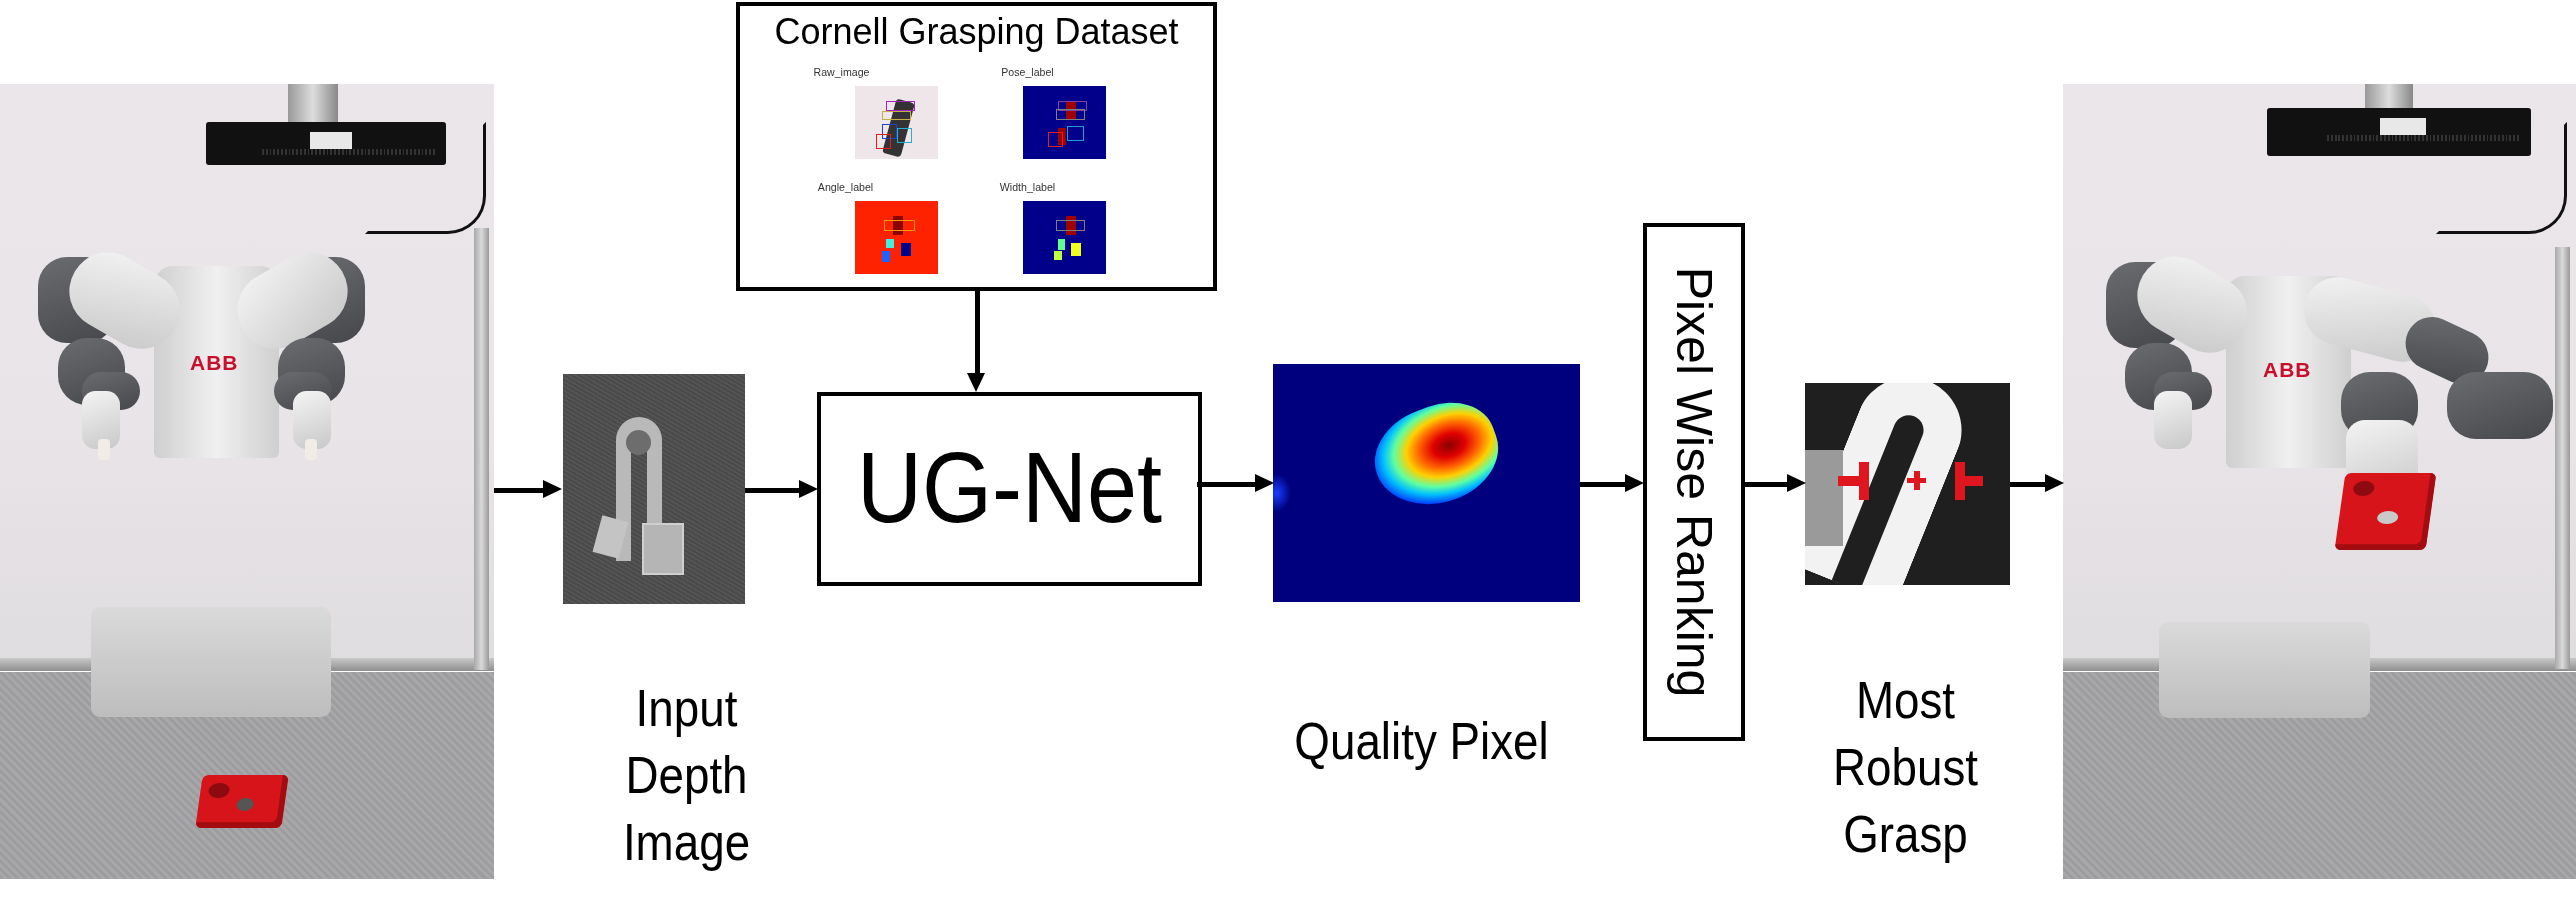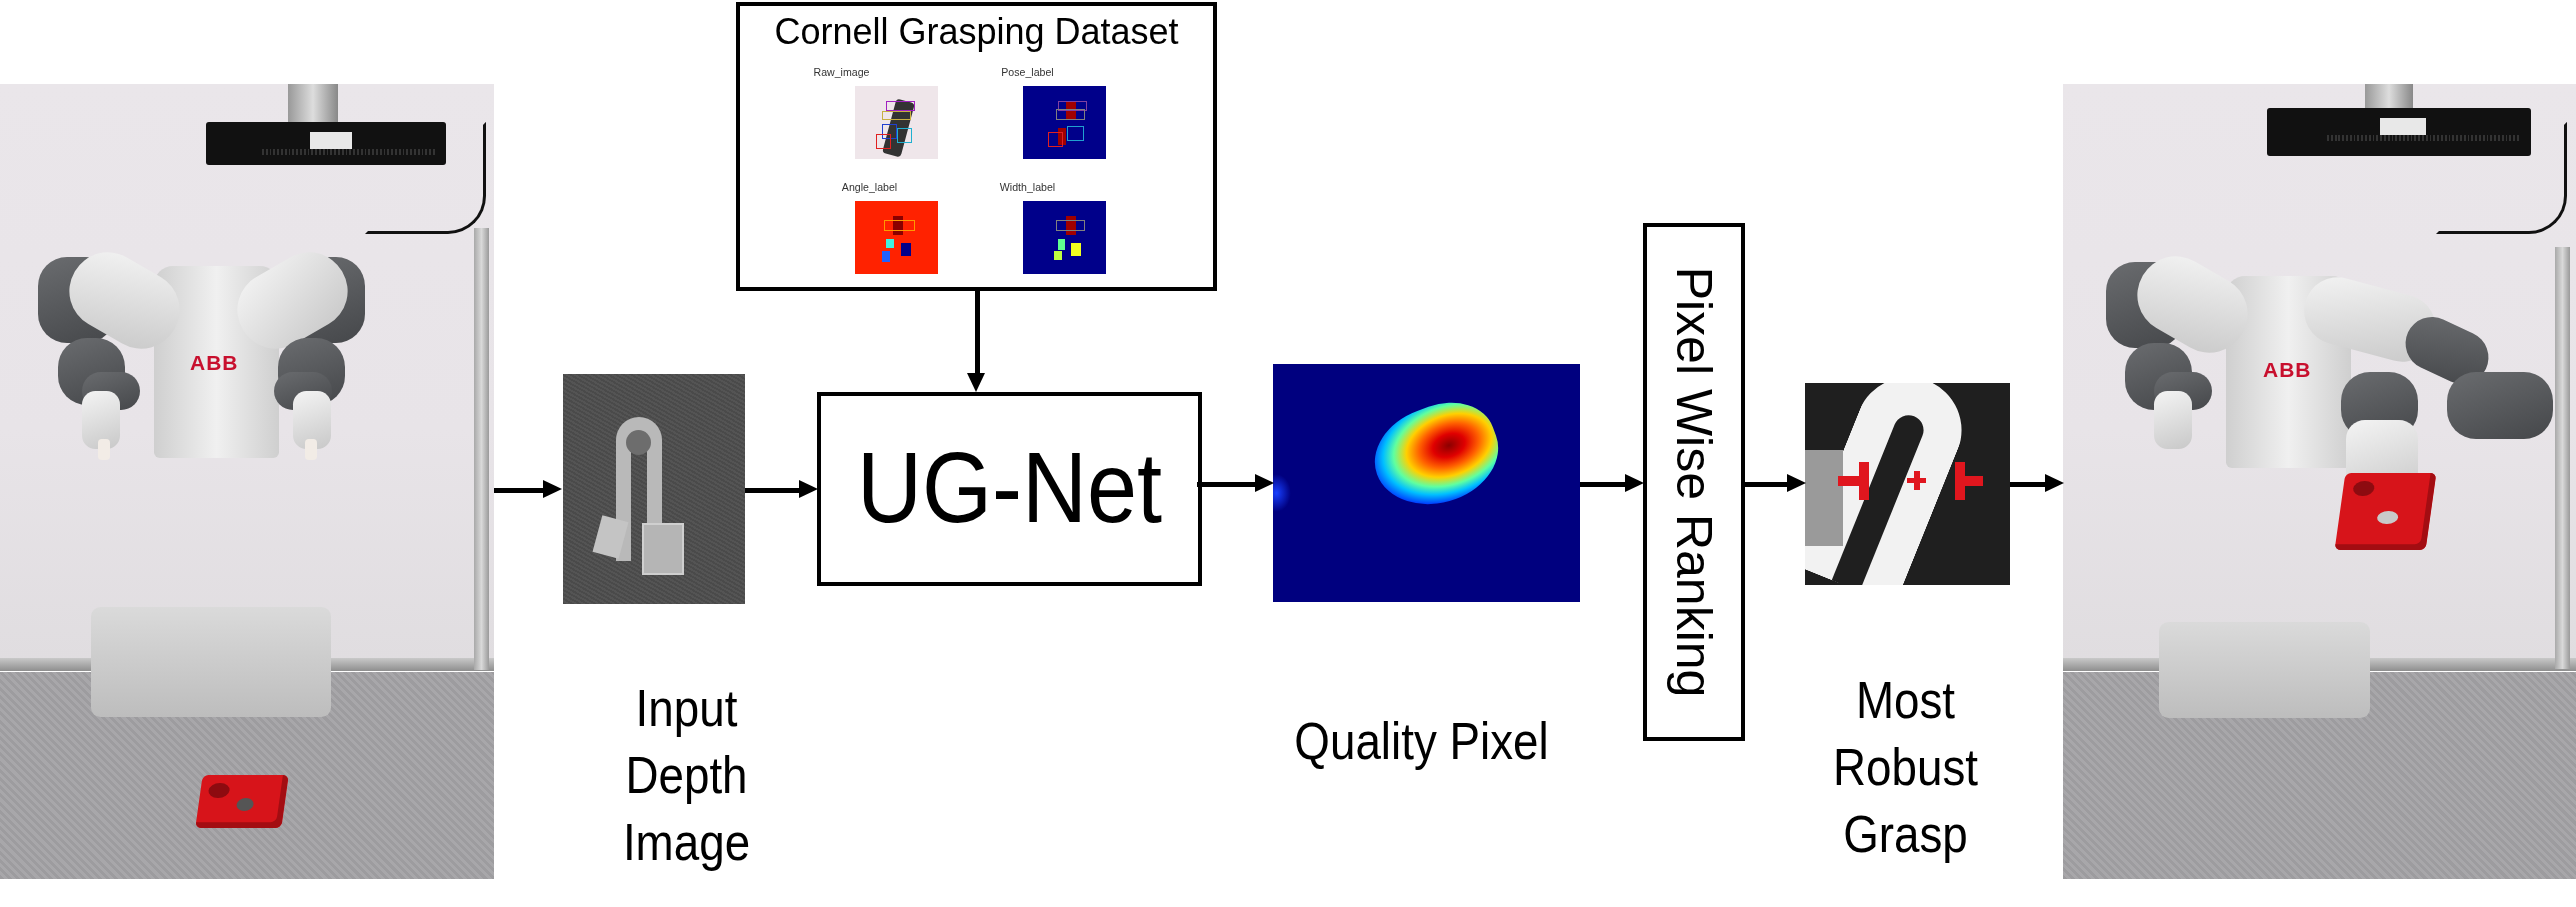--- a/index.html
+++ b/index.html
@@ -92,21 +92,21 @@
   <div class="thumb-title" style="left:230px;top:60px;">Pose_label</div>
   <div class="thumb" style="left:283px;top:80px;background:#00008a;">
     <div class="abs" style="left:43px;top:15.4px;width:9.6px;height:19px;background:#a00000;"></div>
     <div class="gb" style="left:35px;top:15.4px;width:29px;height:9.6px;border-color:#8040a0;"></div>
     <div class="gb" style="left:33px;top:23px;width:29px;height:11.5px;border-color:#808080;"></div>
     <div class="abs" style="left:35px;top:42px;width:7.7px;height:17.3px;background:#a00000;"></div>
     <div class="gb" style="left:25px;top:46px;width:15.4px;height:15.4px;border-color:#e02020;"></div>
     <div class="gb" style="left:44px;top:40px;width:17.3px;height:15.4px;border-color:#20a0d0;"></div>
   </div>
 
-  <div class="thumb-title" style="left:72px;top:175px;">Angle_label</div>
+  <div class="thumb-title" style="left:48px;top:175px;">Angle_label</div>
   <div class="thumb" style="left:115px;top:195px;background:#ff2200;">
     <div class="abs" style="left:38px;top:15.4px;width:9.6px;height:19px;background:#8a0000;"></div>
     <div class="gb" style="left:29px;top:19px;width:31px;height:11.5px;border-color:#ff9900;"></div>
     <div class="abs" style="left:31px;top:38px;width:7.7px;height:9.6px;background:#40f0e0;"></div>
     <div class="abs" style="left:27px;top:50px;width:7.7px;height:11.5px;background:#2060ff;"></div>
     <div class="abs" style="left:46px;top:42px;width:9.6px;height:13.4px;background:#00008a;"></div>
   </div>
 
   <div class="thumb-title" style="left:230px;top:175px;">Width_label</div>
   <div class="thumb" style="left:283px;top:195px;background:#00008a;">

